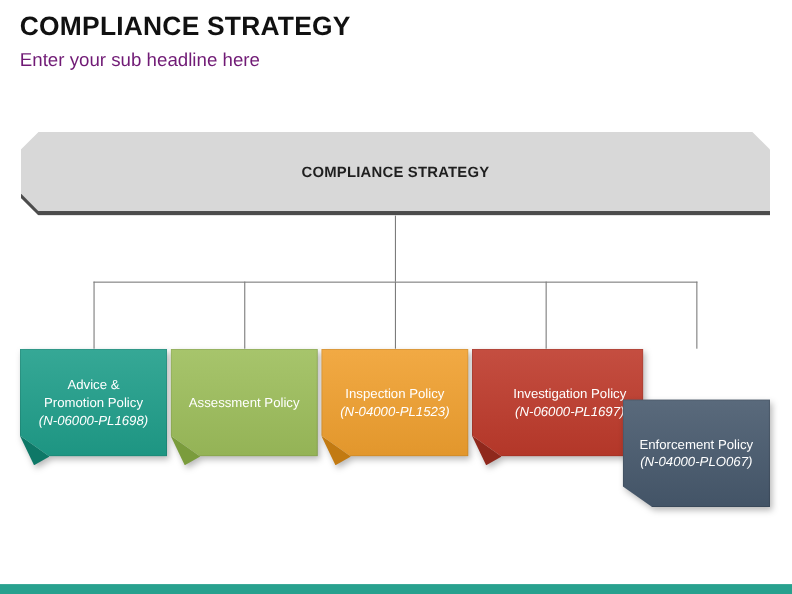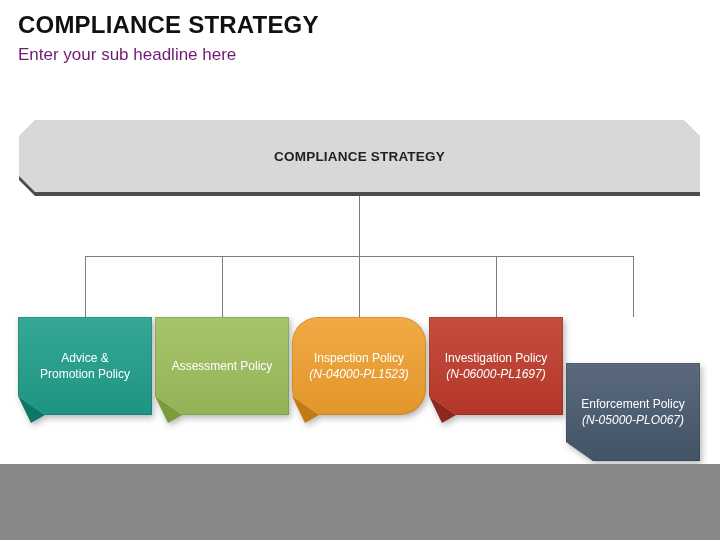--- a/index.html
+++ b/index.html
@@ -1,17 +1,17 @@
 <!DOCTYPE html>
 <html><head>
 <meta charset="utf-8">
 <style>
   html,body{margin:0;padding:0;background:#888;}
   .slide{
-    position:relative;width:720px;height:464px;background:#ffffff;
+    position:relative;width:720px;height:540px;background:#ffffff;
     font-family:"Liberation Sans", sans-serif;overflow:hidden;margin:0 auto;
   }
   
   .title{
     position:absolute;left:18px;top:11px;font-size:24px;font-weight:700;
     color:#111111;letter-spacing:0.2px;
   }
   .subtitle{
     position:absolute;left:18px;top:45px;font-size:17px;color:#701a75;
   }
@@ -75,57 +75,58 @@
   <div class="line v" style="left:359px;top:256px;height:61px;"></div>
   <div class="line v" style="left:496px;top:256px;height:61px;"></div>
   <div class="line v" style="left:633px;top:256px;height:61px;"></div>
 
   <div class="node" style="left:18px;">
     <div class="node-flap" style="background-color: rgb(14, 120, 103);"></div>
     <div class="node-main" style="background-color: rgb(31, 158, 138);">
       <div class="node-text">
         <div class="node-name">Advice &amp;
 Promotion Policy</div>
+        <div class="node-code">(N-06000-PL1698)</div>
       </div>
     </div>
   </div>
 
   <div class="node" style="left:155px;">
     <div class="node-flap" style="background-color: rgb(122, 156, 60);"></div>
     <div class="node-main" style="background-color: rgb(157, 190, 91);">
       <div class="node-text">
         <div class="node-name">Assessment Policy</div>
       </div>
     </div>
   </div>
 
   <div class="node" style="left:292px;">
     <div class="node-flap" style="background-color: rgb(194, 122, 18);"></div>
-    <div class="node-main" style="background-color: rgb(240, 160, 47); border-radius: 26px;">
+    <div class="node-main" style="background-color: rgb(240, 160, 47);">
       <div class="node-text">
         <div class="node-name">Inspection Policy</div>
         <div class="node-code">(N-04000-PL1523)</div>
       </div>
     </div>
   </div>
 
   <div class="node" style="left:429px;">
     <div class="node-flap" style="background-color: rgb(143, 40, 28);"></div>
-    <div class="node-main" style="background-color: rgb(190, 58, 43);">
+    <div class="node-main" style="background-color: rgb(190, 58, 43); padding-left: 22px;">
       <div class="node-text">
         <div class="node-name">Investigation Policy</div>
         <div class="node-code">(N-06000-PL1697)</div>
       </div>
     </div>
   </div>
 
   <div class="node" style="left:566px;">
     <div class="node-flap" style="background-color: rgb(45, 60, 78);"></div>
     <div class="node-main" style="background-color: rgb(71, 89, 109); margin-top: 46px;">
       <div class="node-text">
         <div class="node-name">Enforcement Policy</div>
-        <div class="node-code">(N-05000-PLO067)</div>
+        <div class="node-code">(N-04000-PLO067)</div>
       </div>
     </div>
   </div>
 
   <div class="bottom-bar" style="background-color: rgb(40, 161, 142);"></div>
 </div>
 
 </body></html>

